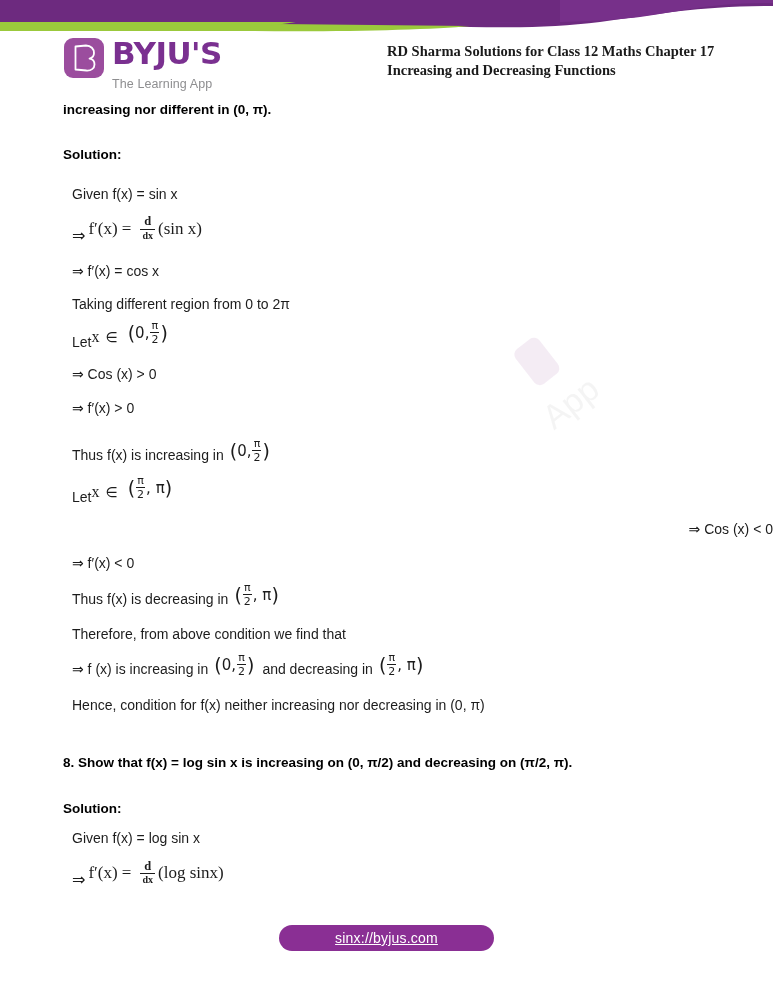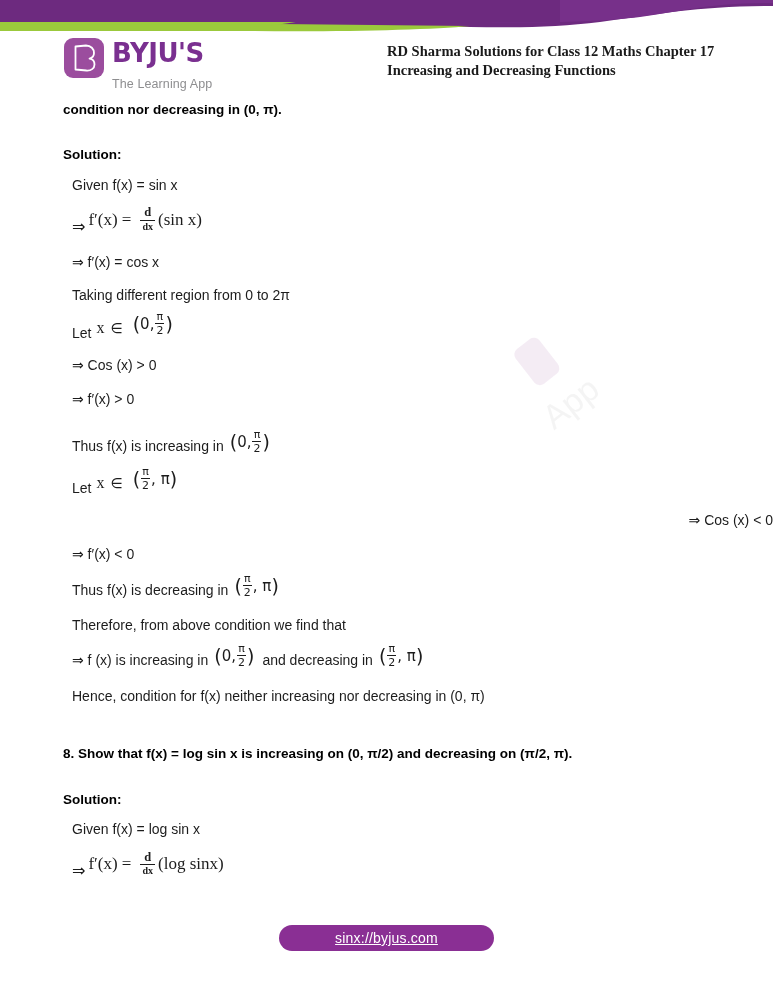--- a/index.html
+++ b/index.html
@@ -48,21 +48,21 @@
     left: 8px;
     top: 6px;
   }
   .logo-text {
     margin-left: 8px;
     padding-top: 1px;
   }
   .logo-word {
     font-family: "DejaVu Sans", sans-serif;
     font-weight: bold;
-    font-size: 26px;
+    font-size: 31px;
     letter-spacing: -0.5px;
     color: #7a3090;
     line-height: 28px;
   }
   .logo-tag {
     font-family: "Liberation Sans", sans-serif;
     font-size: 12.5px;
     color: #8e8e90;
     line-height: 15px;
     margin-top: 10px;
@@ -214,21 +214,20 @@
     font-size: 15px;
     position: relative;
     top: -4px;
     margin: 0 2px;
   }
   .interval .paren { font-size: 19px; line-height: 1; }
   .let-lbl {
     font-size: 14px;
     position: relative;
     top: 5px;
-    margin-right: 5px;
   }
   .var-x {
     font-family: "Liberation Serif", serif;
     font-size: 16px;
     margin-right: 6px;
   }
   .elem {
     font-family: "DejaVu Sans", sans-serif;
     font-size: 14px;
     margin-right: 8px;
@@ -286,25 +285,25 @@
   <div>Increasing and Decreasing Functions</div>
 </div>
 
 <div class="watermark">
   <div class="wm-mark"></div>
   <div class="wm-text">App</div>
 </div>
 
 <div class="content">
 
-  <div class="line bold-line" style="margin-top:6px;">condition nor decreasing in (0, π).</div>
+  <div class="line bold-line" style="margin-top:6px;">increasing nor different in (0, π).</div>
 
   <div class="line bold-line" style="margin-top:27px;">Solution:</div>
 
-  <div class="body-line" style="margin-top:11px;">
+  <div class="body-line" style="margin-top:20px;">
     <span class="txt">Given f(x) = sin x</span>
   </div>
 
   <div class="body-line" style="margin-top:12px;">
     <span class="arrow arrow-lower">⇒</span>
     <span class="mserif" style="margin-right:6px;">f′(x) =</span>
     <span class="frac">
       <span class="num">d</span>
       <span class="den">dx</span>
     </span>

